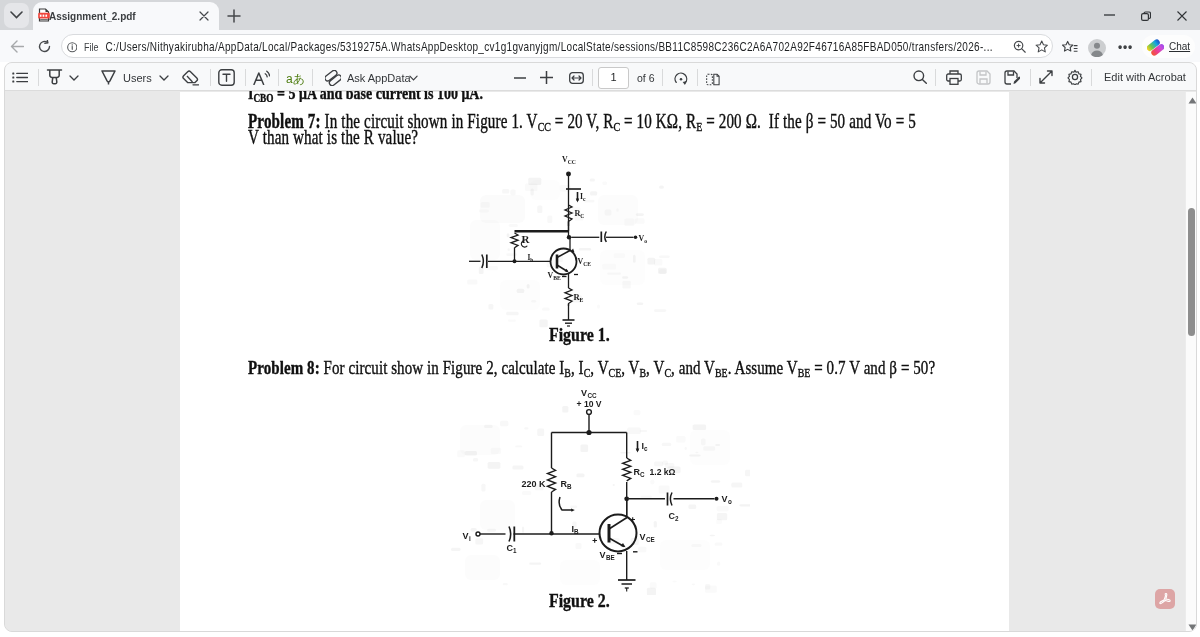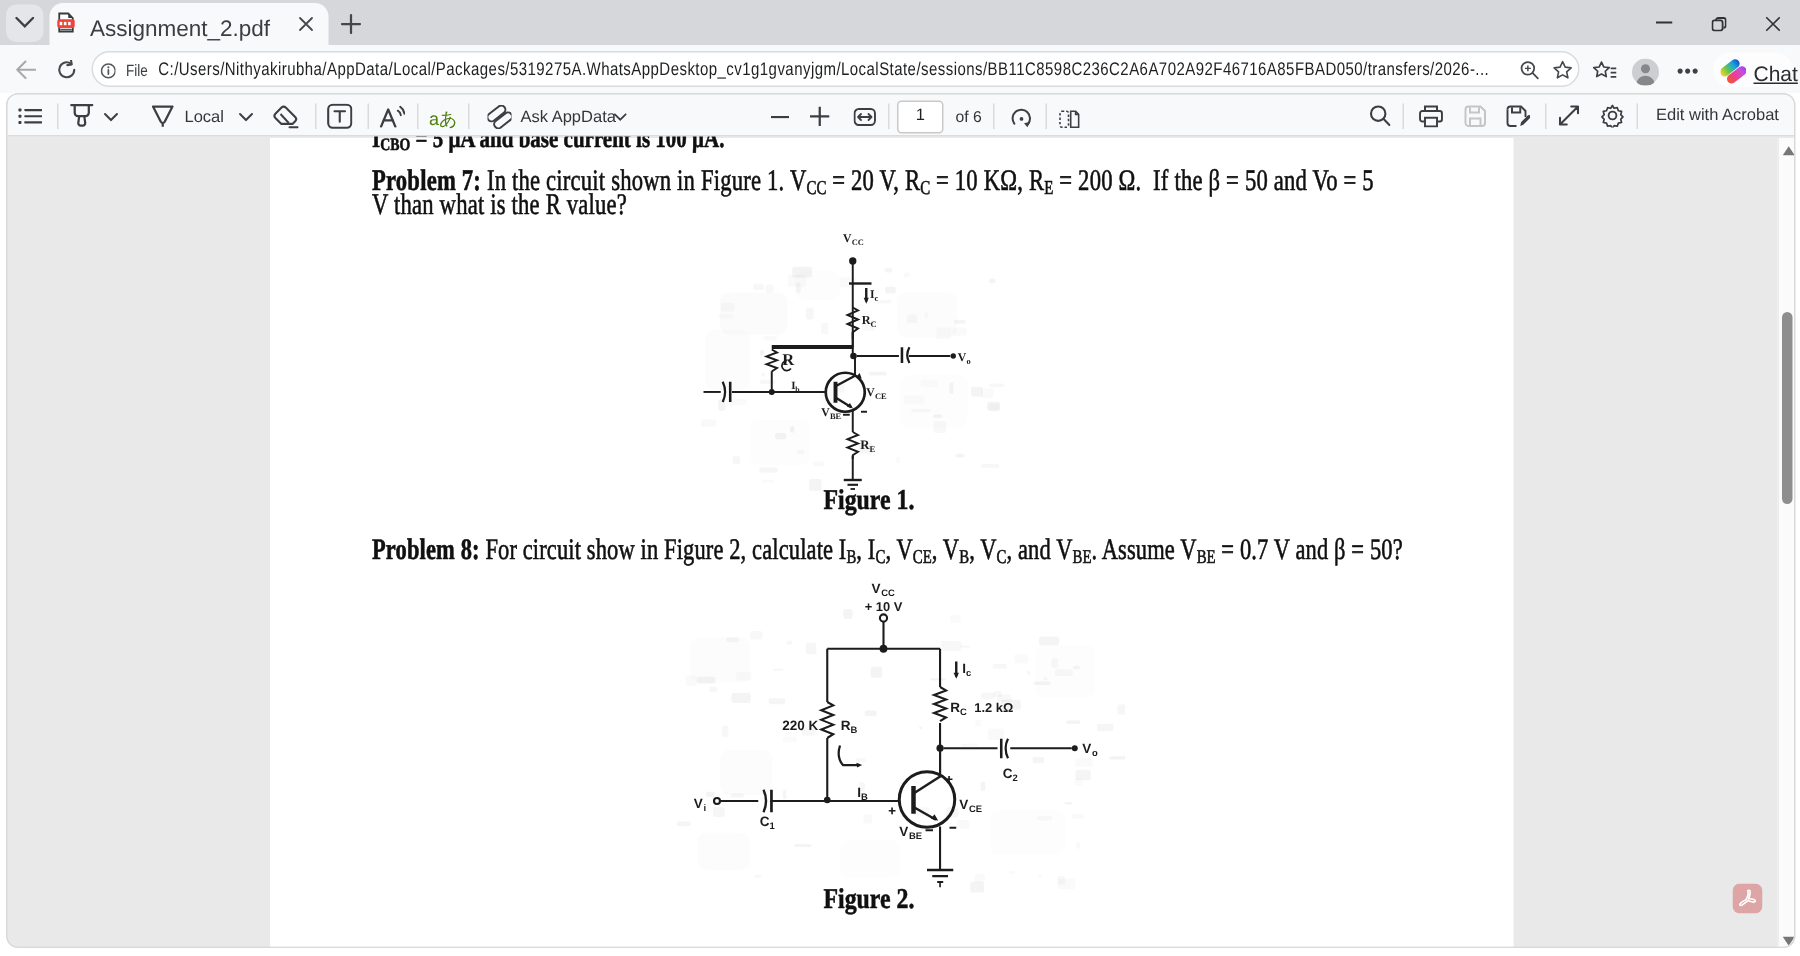--- a/index.html
+++ b/index.html
@@ -4,21 +4,21 @@
 <style>
   * { margin:0; padding:0; box-sizing:border-box; }
   html,body { width:1200px; height:637px; overflow:hidden; }
   body { font-family:"Liberation Sans", sans-serif; background:#ffffff; position:relative; }
   .abs { position:absolute; }
   svg { display:block; }
   
   #tabstrip { left:0; top:0; width:1200px; height:30px; background:#d5d7da; }
   #chevbtn { left:4px; top:3px; width:25px; height:25px; border-radius:7px; background:#e5e6e9; }
   #tab { left:33px; top:2px; width:186px; height:28px; background:#f8f9fb; border-radius:9px 9px 0 0; }
-  #tabtitle { left:60px; top:10.5px; font-size:15px; color:#3b3e41; letter-spacing:0; }
+  #tabtitle { left:49px; top:10.5px; font-size:10px; color:#3b3e41; letter-spacing:0;font-weight:bold; }
   
   #addrrow { left:0; top:30px; width:1200px; height:32px; background:#f8f9fb; }
   #pill { width:992px; height:23.5px; background:#ffffff; border:1px solid #d9dbde; border-radius:12px; }
   #pathtext { font-size:10px; color:#1d1f21; white-space:nowrap; letter-spacing:0.3px; transform:scaleY(1.22); transform-origin:0 0; }
   
   #container { left:4px; top:62px; width:1193px; height:570px; background:#e9e9e9; border:1px solid #d9d9d9; border-radius:8px; overflow:hidden; }
   #toolbar { left:0; top:0; width:1191px; height:28px; background:#f8f9fa; border-bottom:1px solid #dcdcdc; }
   #docarea { left:0; top:29px; width:1191px; height:539px; background:#e9e9e9; }
   #page { left:175px; top:0px; width:829px; height:541px; background:#ffffff; }
   
@@ -127,21 +127,21 @@
         <stop offset="0.4" stop-color="#ee3d8b"></stop>
         <stop offset="0.75" stop-color="#c94ddb"></stop>
         <stop offset="1" stop-color="#9c48ea"></stop>
       </linearGradient>
   </defs>
   <g transform="rotate(-38 12 12)">
     <rect x="1" y="3.2" width="21" height="8.6" rx="4.3" fill="url(#cpA)"></rect>
     <rect x="2" y="12.4" width="21" height="8.6" rx="4.3" fill="url(#cpB)"></rect>
   </g>
 </svg>
-<div class="abs" style="left:1169px;top:41px;font-size:14px;color:#2b2e31;text-decoration:underline;">Chat</div>
+<div class="abs" style="left:1169px;top:41px;font-size:10px;color:#2b2e31;text-decoration:underline;">Chat</div>
 
 <div class="abs" id="container">
   <div class="abs" id="toolbar"></div>
   <div class="abs" id="docarea">
     <div class="abs" id="page"></div>
   </div>
   <div class="abs" id="sbtrack"></div>
   <div class="abs" id="sbthumb"></div>
   <svg class="abs" style="left:1182.5px;top:34px" width="9" height="7" viewBox="0 0 9 7">
       <path d="M4.5 0.5 L8.5 6.5 H0.5 Z" fill="#747678"></path>
@@ -165,21 +165,21 @@
   <path d="M6.8 8.4 L6.2 12.9 a1.6 1.6 0 0 0 1.6 1.8 h1.4 a1.6 1.6 0 0 0 1.6 -1.8 L10.2 8.4" fill="none" stroke="#3c3f42" stroke-width="1.5"></path>
 </svg>
 <svg class="abs" style="left:69px;top:75px" width="10" height="6" viewBox="0 0 10 6">
     <path d="M1 1 L5 5 L9 1" fill="none" stroke="#3c3f42" stroke-width="1.3" stroke-linecap="round"></path>
   </svg>
 
 <svg class="abs" style="left:101px;top:70px" width="15" height="15" viewBox="0 0 15 15">
   <path d="M1 1 H14 L8.8 11.2 a1.5 1.5 0 0 1 -2.6 0 Z" fill="none" stroke="#3c3f42" stroke-width="1.5" stroke-linejoin="round"></path>
   <path d="M7.5 11.5 V14.5" stroke="#3c3f42" stroke-width="1.5"></path>
 </svg>
-<div class="abs ui-text" style="left:123px;top:71.5px;">Local</div>
+<div class="abs ui-text" style="left:123px;top:71.5px;">Users</div>
 <svg class="abs" style="left:159px;top:75px" width="10" height="6" viewBox="0 0 10 6">
     <path d="M1 1 L5 5 L9 1" fill="none" stroke="#3c3f42" stroke-width="1.3" stroke-linecap="round"></path>
   </svg>
 
 <svg class="abs" style="left:182px;top:70px" width="17" height="16" viewBox="0 0 17 16">
   <path d="M8.2 12.6 H5.6 L1.6 8.6 a2 2 0 0 1 0 -2.8 L5.7 1.7 a2 2 0 0 1 2.8 0 L14.8 8 a2 2 0 0 1 0 2.8 l-1.8 1.8 z" fill="none" stroke="#3c3f42" stroke-width="1.4" stroke-linejoin="round"></path>
   <path d="M5 6 L10.5 12" stroke="#3c3f42" stroke-width="1.3"></path>
   <path d="M11 14.8 H16.6" stroke="#3c3f42" stroke-width="1.3" stroke-linecap="round"></path>
 </svg>
 <div class="vsep" style="left:210px;top:69px;height:17px;"></div>

